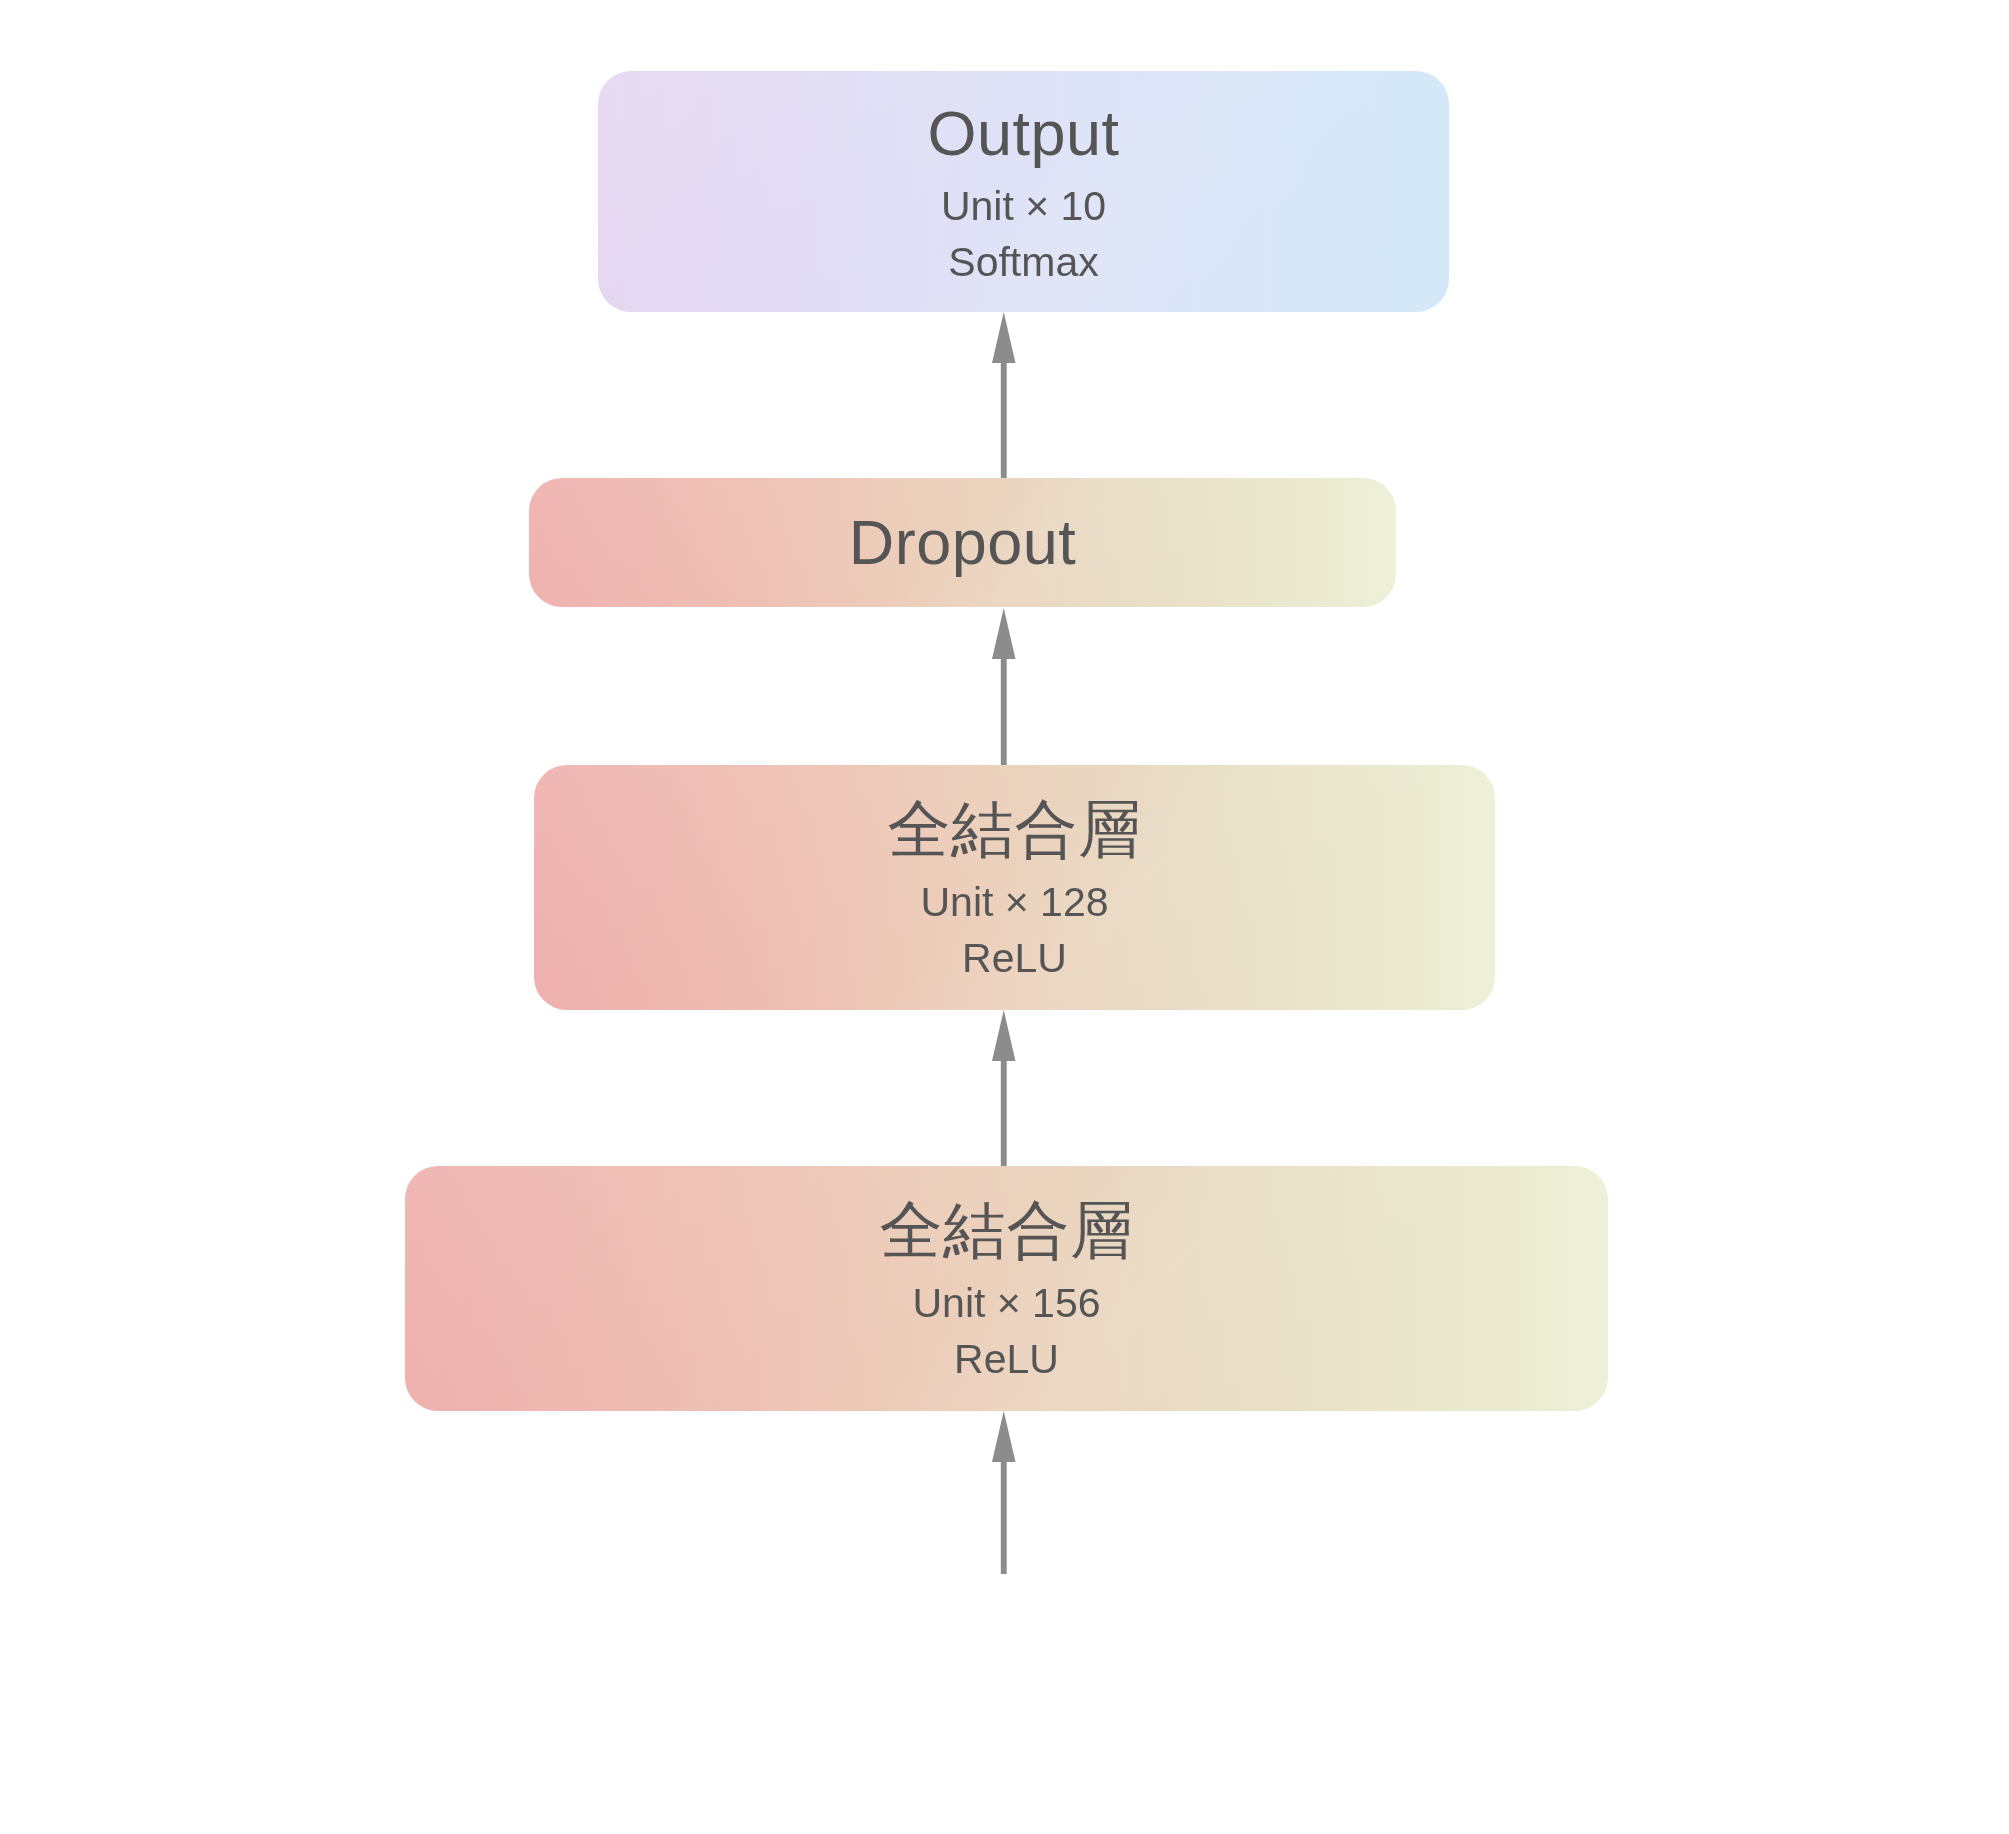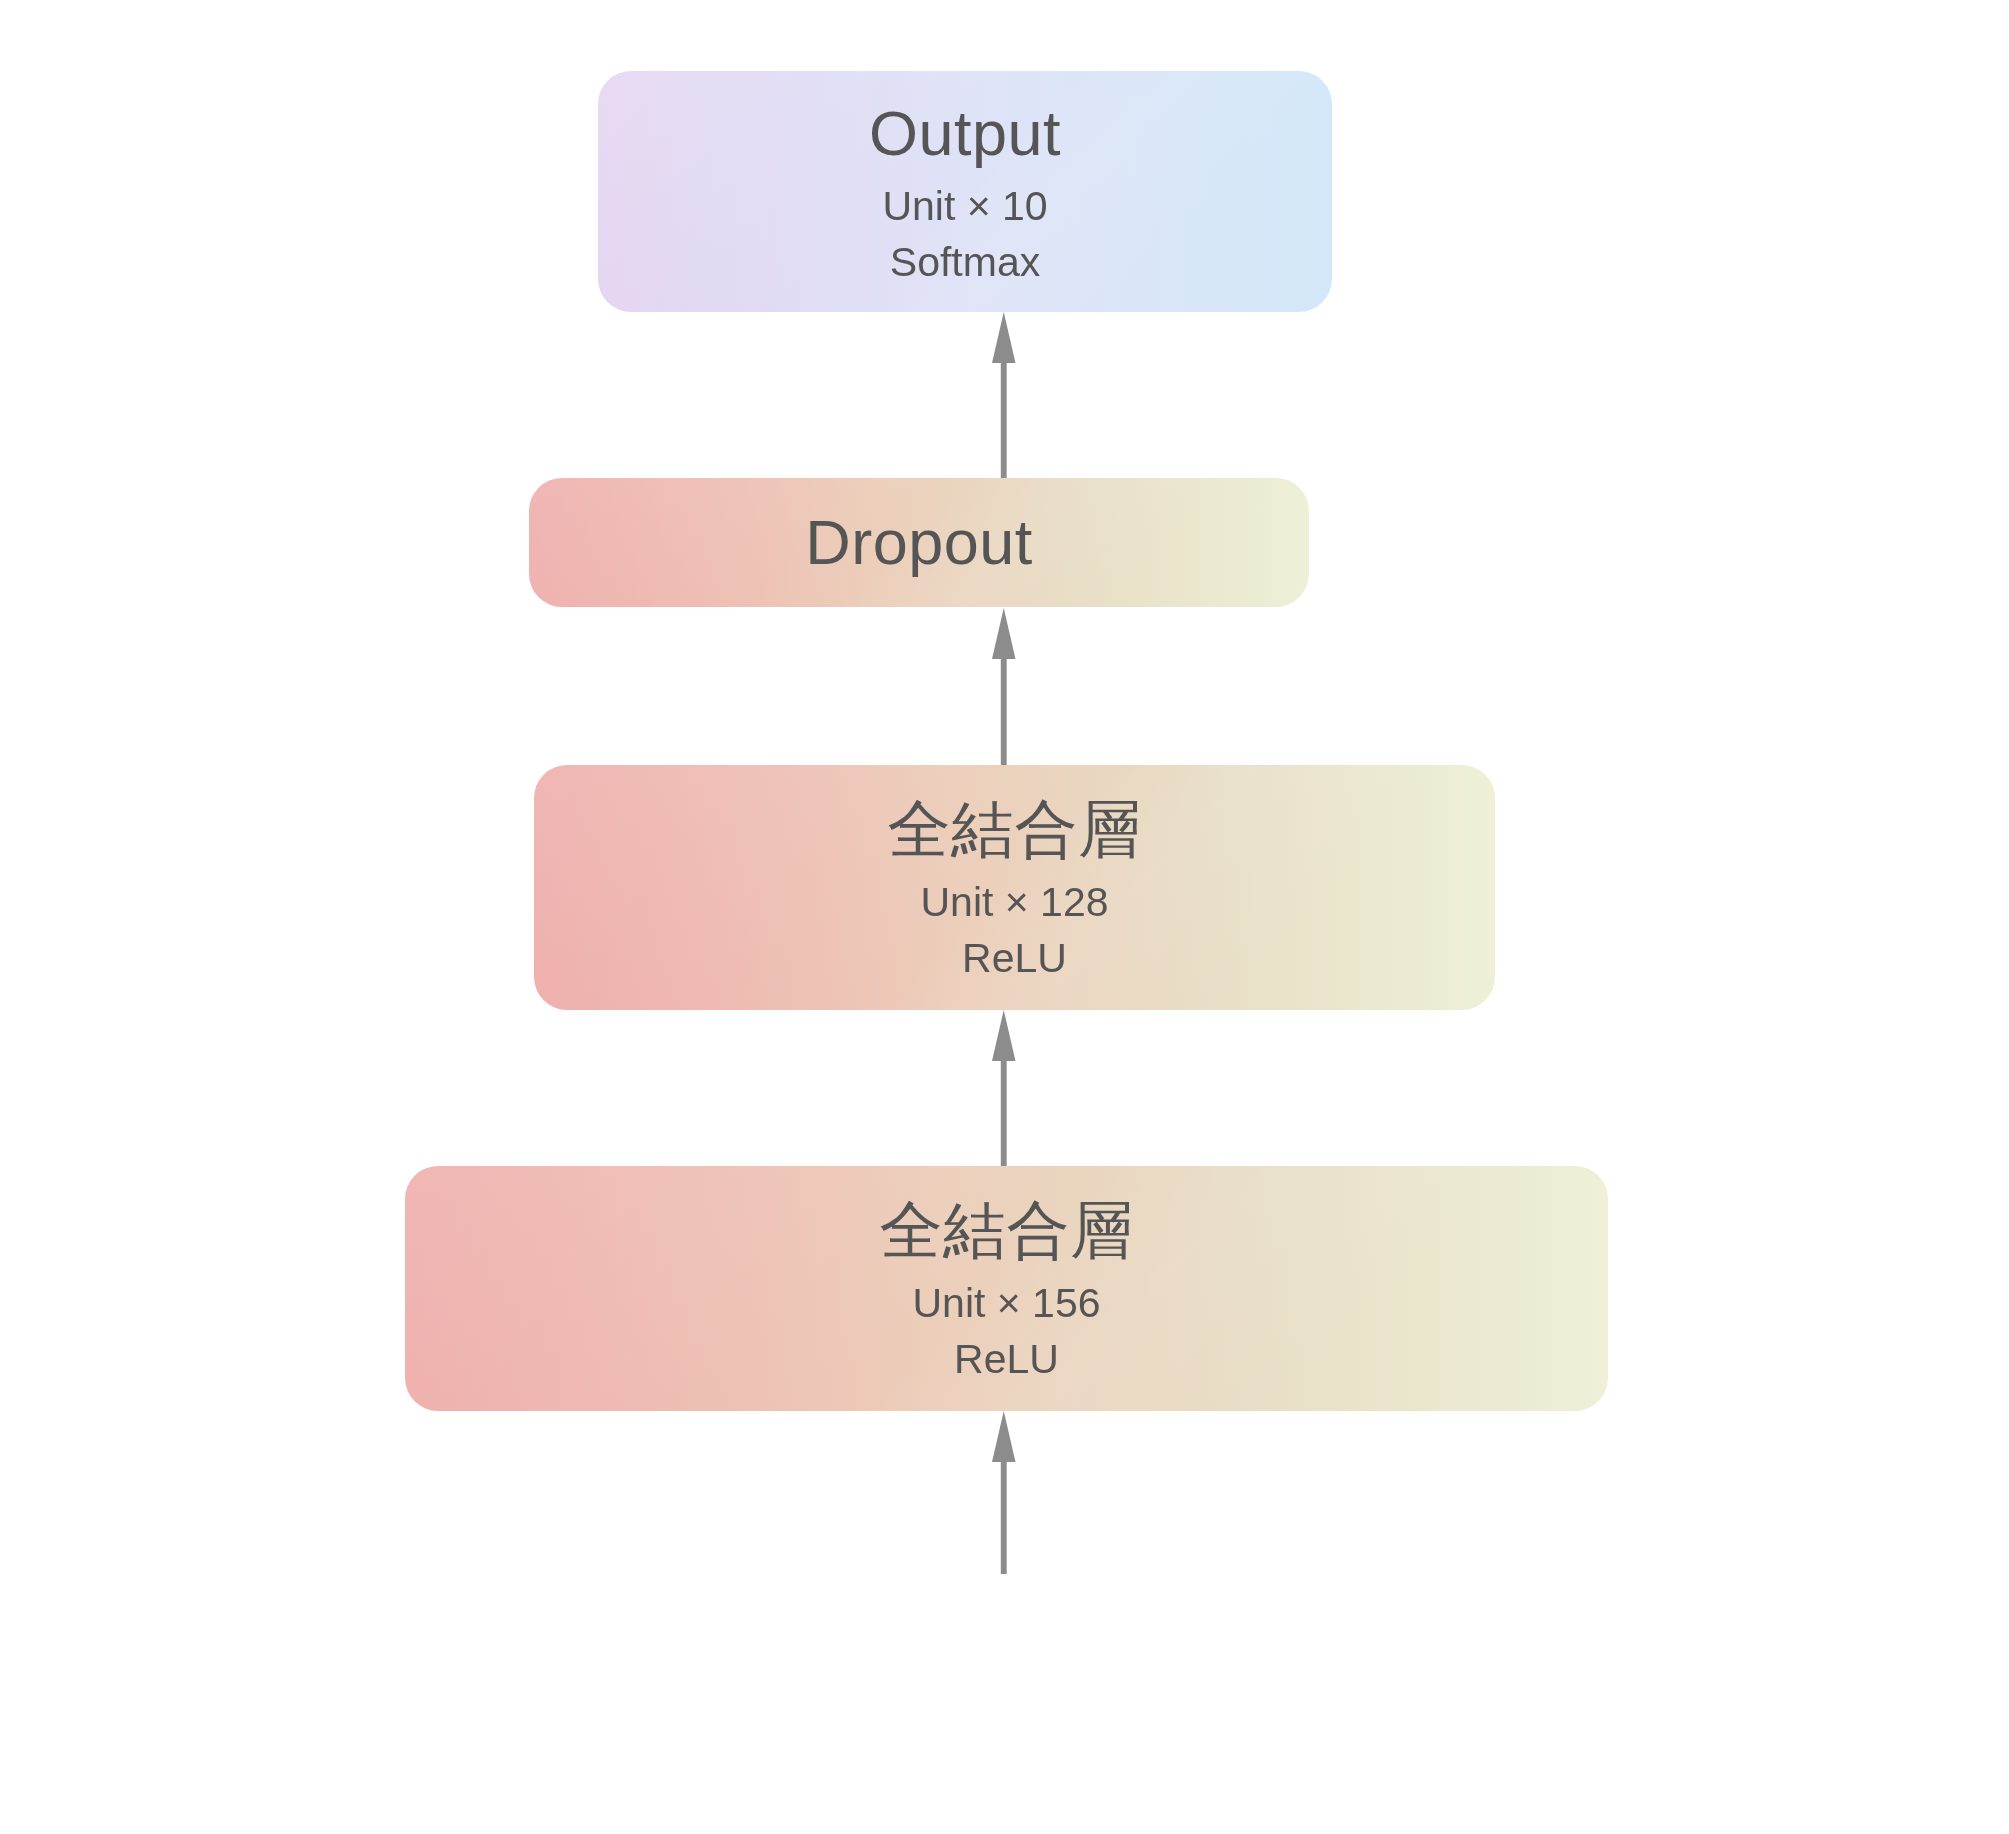--- a/index.html
+++ b/index.html
@@ -78,34 +78,34 @@
     position: absolute;
     width: 23.5px;
   }
   .arrow svg { display: block; width: 100%; height: 100%; }
 </style>
 </head>
 <body>
 
 <div id="canvas">
 
-  <div class="layer grad-cool" id="layer-output" style="left:598px; top:71px; width:734px; height:241px;">
+  <div class="layer grad-cool" id="layer-output" style="left:598px; top:71px; width:851px; height:241px;">
     <div class="title">Output</div>
     <div class="sub">Unit × 10</div>
     <div class="sub second">Softmax</div>
   </div>
 
   <div class="arrow" style="left:992px; top:312px; height:167px;">
     <svg viewBox="0 0 24 170" preserveAspectRatio="none" aria-hidden="true">
       <rect x="9" y="46" width="6" height="124" fill="#8c8c8c"></rect>
       <polygon points="12,0 24,52 0,52" fill="#8c8c8c"></polygon>
     </svg>
   </div>
 
-  <div class="layer grad-warm" id="layer-dropout" style="left:529px; top:478px; width:780px; height:129px;">
+  <div class="layer grad-warm" id="layer-dropout" style="left:529px; top:478px; width:867px; height:129px;">
     <div class="title">Dropout</div>
   </div>
 
   <div class="arrow" style="left:992px; top:608px; height:157px;">
     <svg viewBox="0 0 24 160" preserveAspectRatio="none" aria-hidden="true">
       <rect x="9" y="46" width="6" height="114" fill="#8c8c8c"></rect>
       <polygon points="12,0 24,52 0,52" fill="#8c8c8c"></polygon>
     </svg>
   </div>
 

